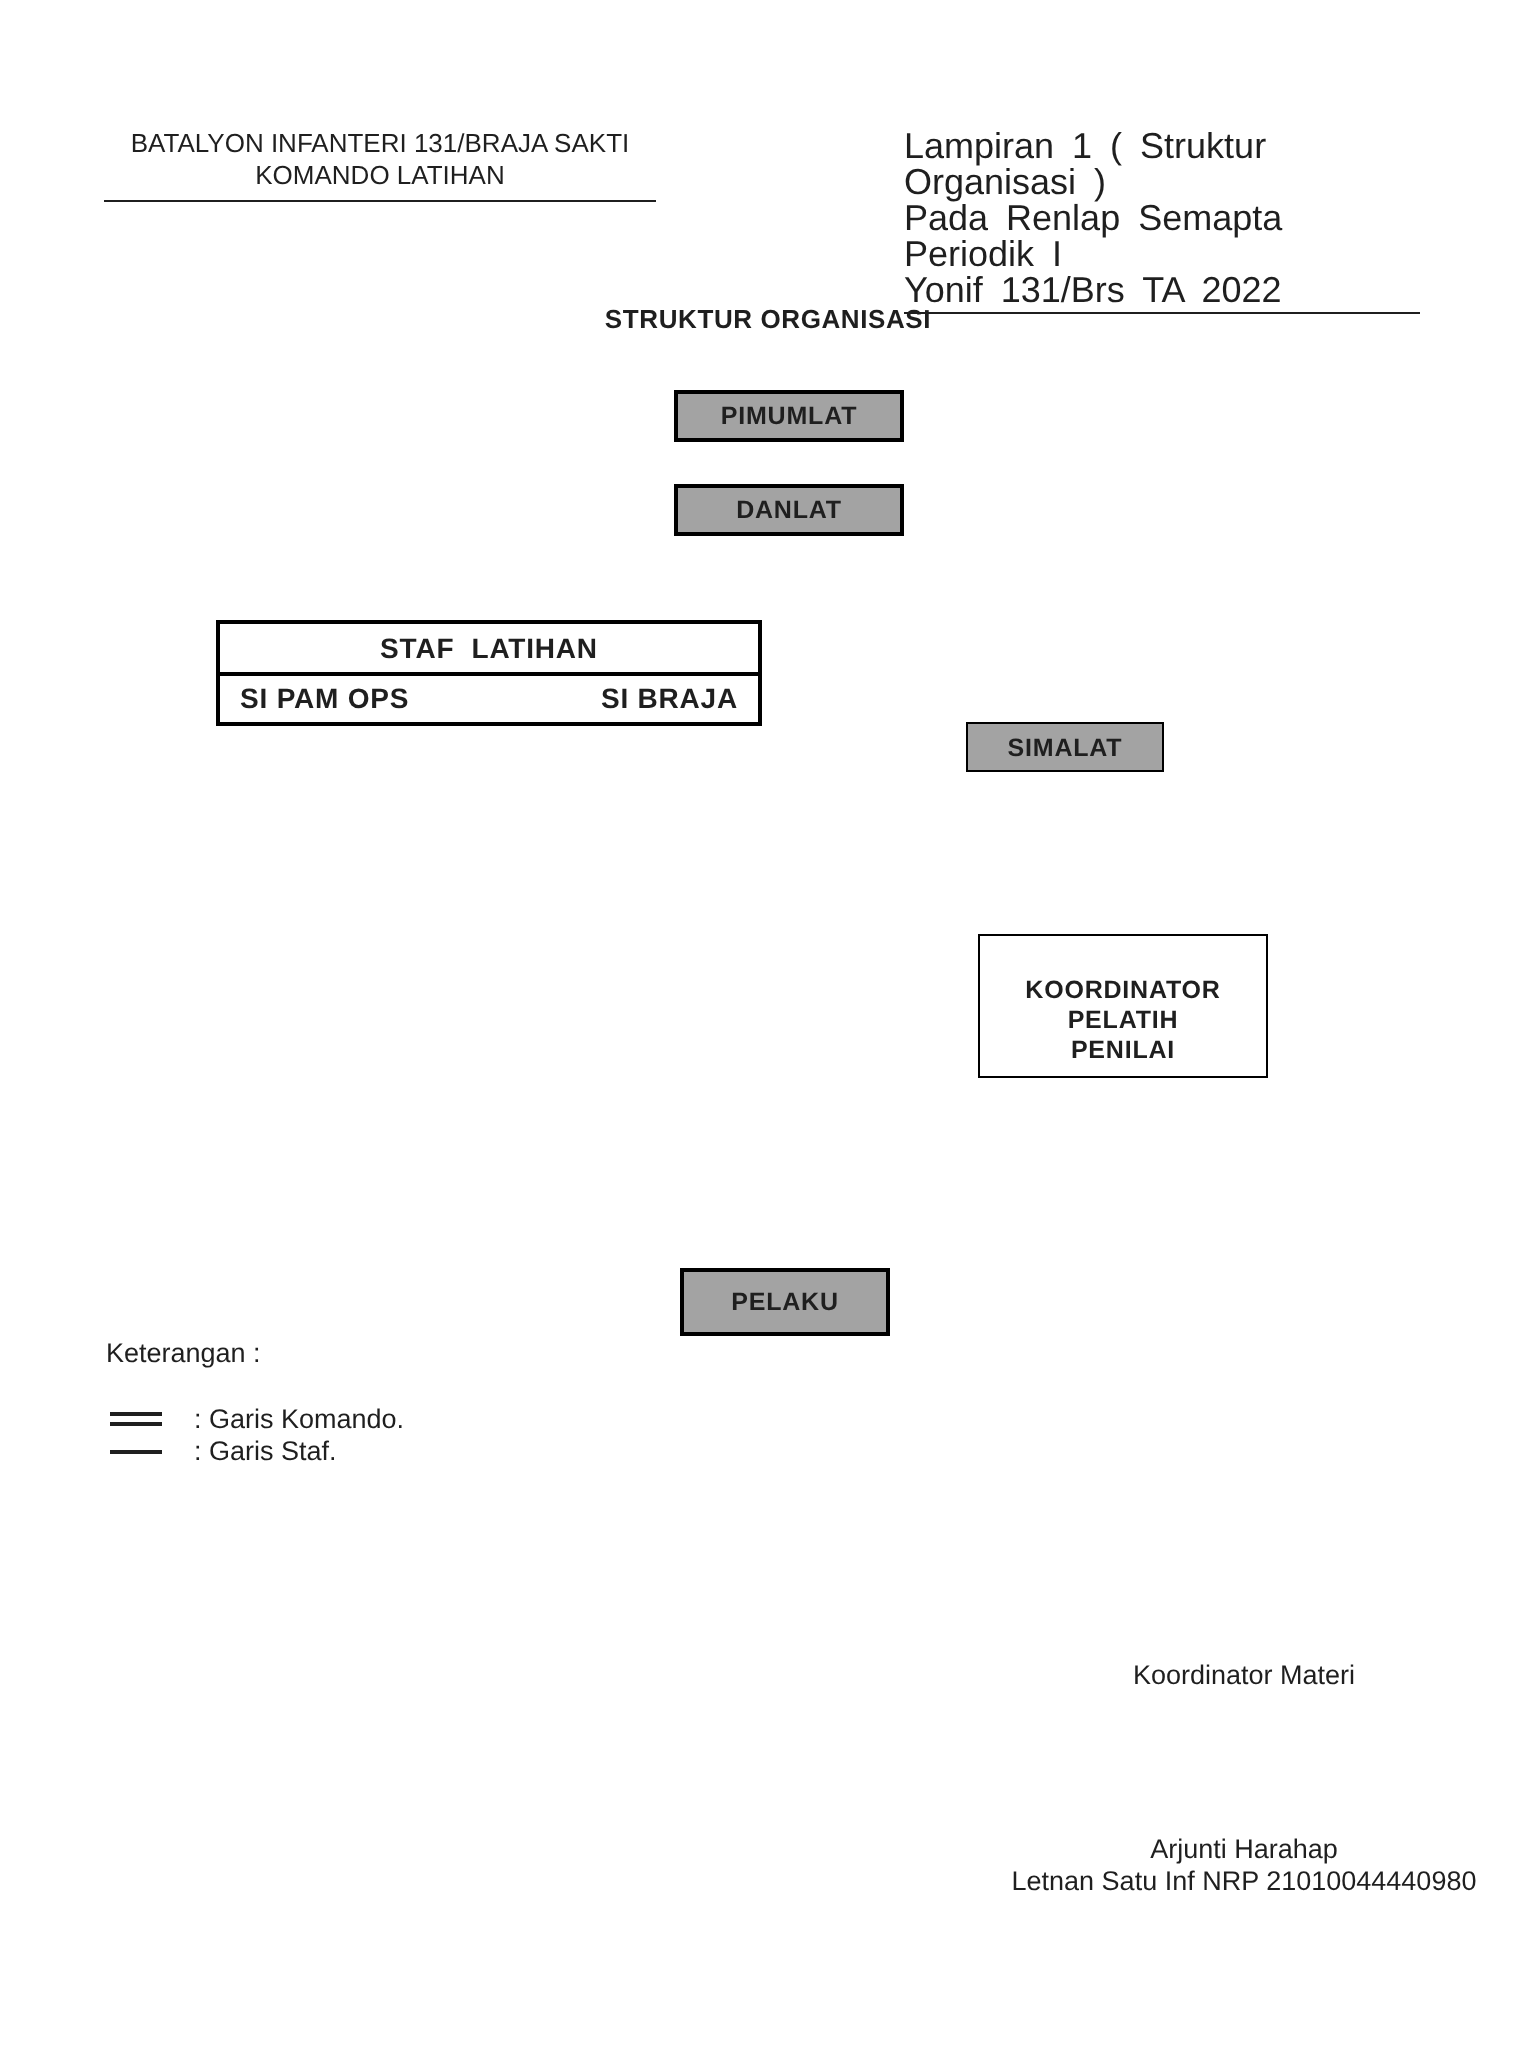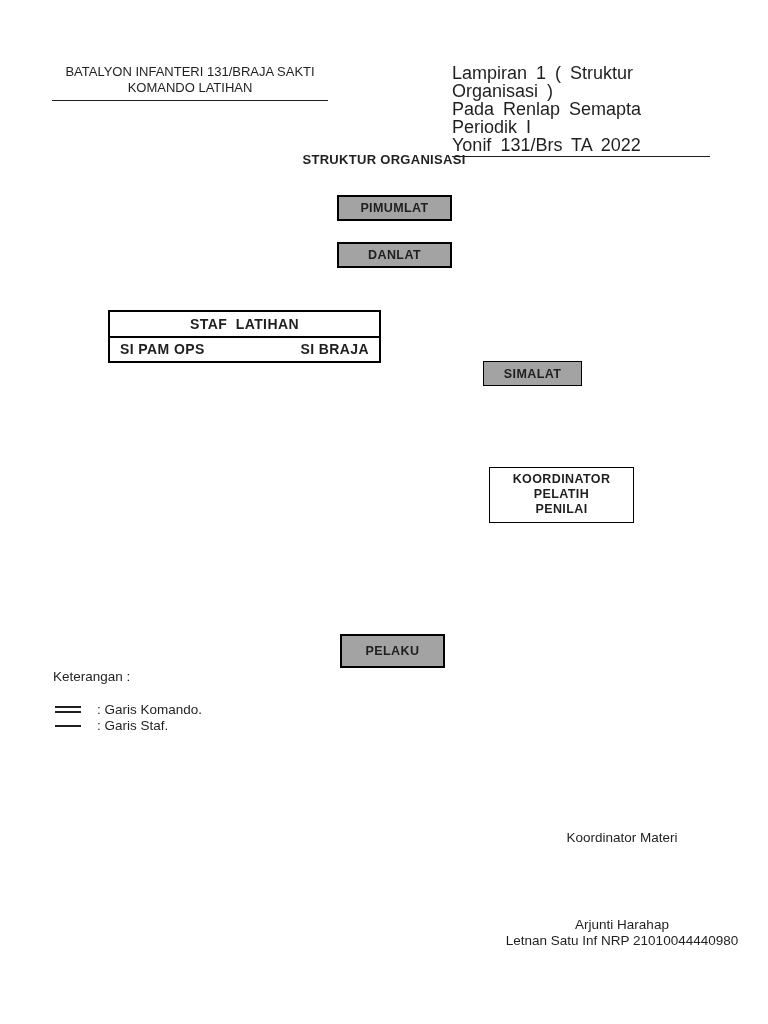--- a/index.html
+++ b/index.html
@@ -55,21 +55,21 @@
   .obox-staf .staf-cells {
     flex: 1; display: flex; align-items: center; justify-content: space-between;
     padding: 0 10px;
     gap: 20px;
   }
 
   .obox-koord {
     position: absolute; left: 489px; top: 467px; width: 145px;
     border: 1.5px solid #000000; background: #ffffff;
     font-weight: bold; font-size: 12.5px; letter-spacing: 0.4px;
-    text-align: center; line-height: 15px; padding: 4px 0 5px 0;
+    text-align: center; line-height: 15px; padding: 20px 0 5px 0;
   }
 
   
   .legend-heading { position: absolute; left: 53px; top: 669px; font-size: 13.5px; }
   .legend-row { position: absolute; left: 53px; height: 16px; font-size: 13.5px; }
   .legend-row-1 { top: 702px; }
   .legend-row-2 { top: 718px; }
   .legend-sym { position: absolute; left: 2px; width: 26px; }
   .sym-double { top: 4px; height: 7px; border-top: 2px solid #1f1f1f; border-bottom: 2px solid #1f1f1f; }
   .sym-single { top: 7px; height: 2px; background: #1f1f1f; }

